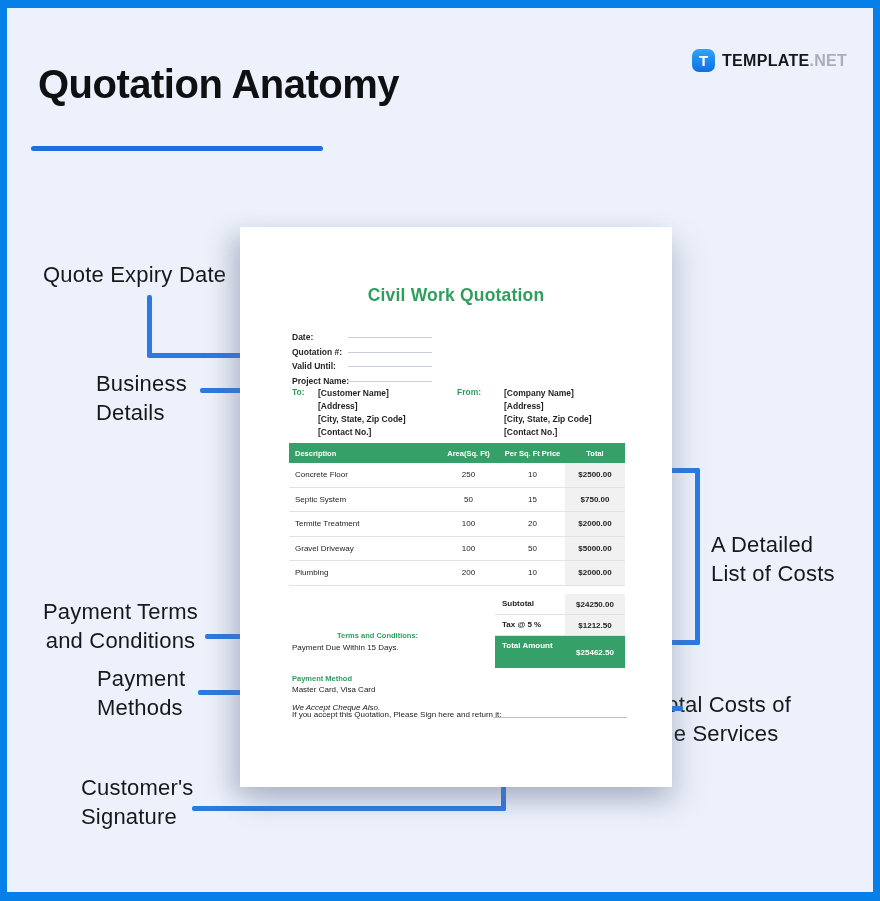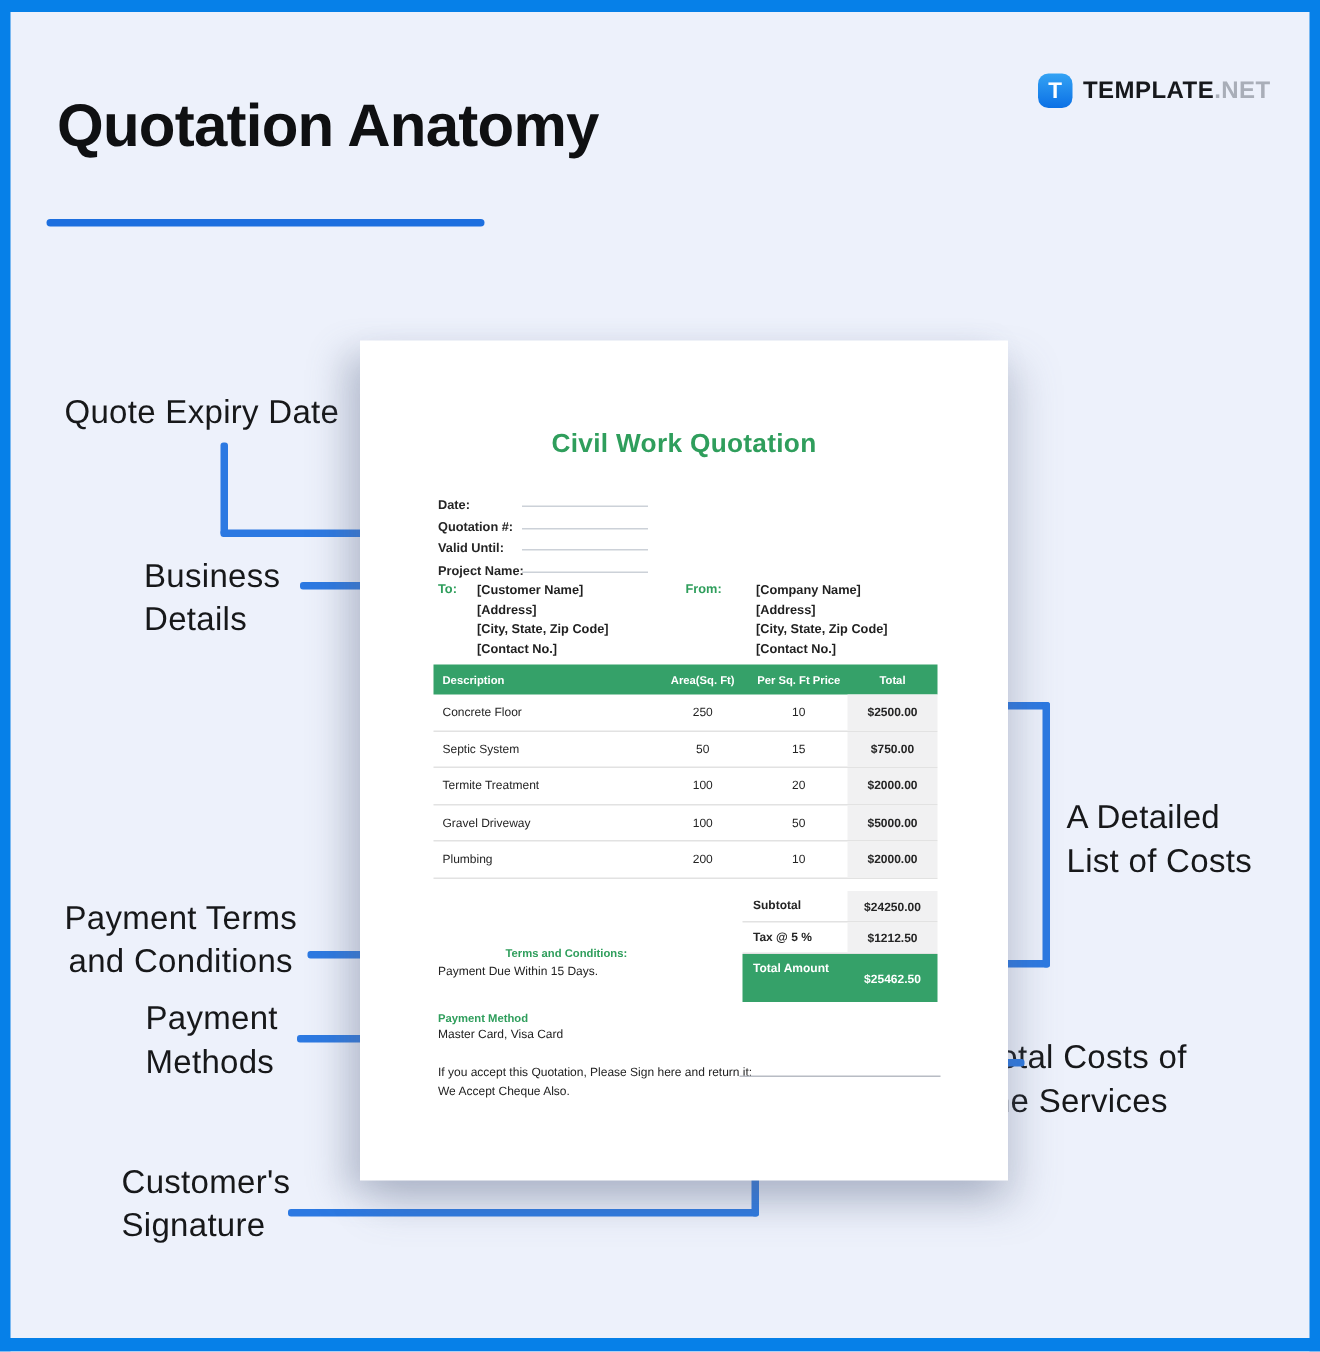--- a/index.html
+++ b/index.html
@@ -261,19 +261,19 @@
         <div class="s-label">Total Amount</div>
         <div class="s-value">$25462.50</div>
       </div>
     </div>
 
     <div class="sec-heading" style="top:404px;margin-left:45px;">Terms and Conditions:</div>
     <div class="sec-text" style="top:415.5px;">Payment Due Within 15 Days.</div>
 
     <div class="sec-heading" style="top:447px;">Payment Method</div>
     <div class="sec-text" style="top:458px;">Master Card, Visa Card</div>
-    <div class="sec-text" style="top:496px;">We Accept Cheque Also.</div>
+    <div class="sec-text" style="top:476px;font-style:italic;">We Accept Cheque Also.</div>
 
     <div class="sec-text" style="top:482.5px;">If you accept this Quotation, Please Sign here and return it:</div>
     <div class="sig-line"></div>
   </div>
 
 </div>
 
 </body></html>

